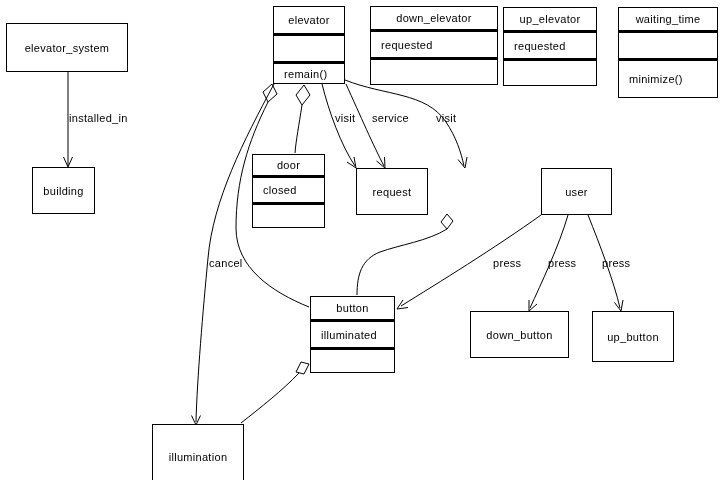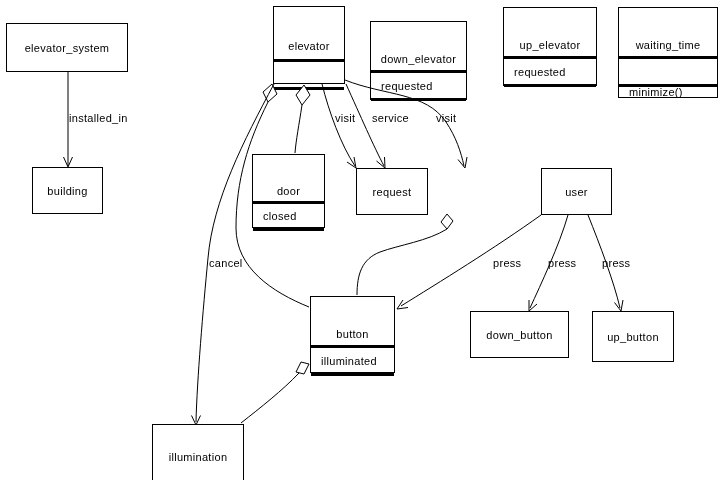--- a/index.html
+++ b/index.html
@@ -3,43 +3,43 @@
 <meta charset="utf-8">
 <style>
   html,body{margin:0;padding:0;background:#fff;}
   #canvas{position:relative;width:723px;height:480px;background:#ffffff;overflow:hidden;
           font-family:"Liberation Sans",sans-serif;font-size:11px;letter-spacing:.3px;color:#000;}
   .cls{position:absolute;border:1px solid #000;background:#fff;box-sizing:border-box;
        z-index:1;display:flex;flex-direction:column;}
   .cls.single{justify-content:center;align-items:center;}
   .row{box-sizing:border-box;display:flex;align-items:center;flex:0 0 auto;white-space:nowrap;overflow:hidden;}
   .row + .row{border-top:3px solid #000000;}
-  .row.title{justify-content:center;margin-top:26px;}
+  .row.title{justify-content:center;}
   .row.member{padding-left:10px;}
   .row.grow{flex:1 1 auto;}
   svg.edges{position:absolute;left:0;top:0;z-index:2;}
   svg.edges *{vector-effect:non-scaling-stroke;}
   .elabel{position:absolute;z-index:3;line-height:13px;white-space:nowrap;}
 </style>
 </head>
 <body>
 
 <div id="canvas">
 
   <div class="cls single" style="left:6px;top:23px;width:122px;height:49px">elevator_system</div>
 
-  <div class="cls single" style="left:32px;top:167px;width:71px;height:47px">building</div>
+  <div class="cls single" style="left:32px;top:167px;width:63px;height:47px">building</div>
 
   <div class="cls" style="left:273px;top:6px;width:72px;height:78px">
     <div class="row title" style="height:26px">elevator</div>
     <div class="row member" style="height:28px"></div>
     <div class="row member grow">remain()</div>
   </div>
 
-  <div class="cls" style="left:370px;top:21px;width:97px;height:79px">
+  <div class="cls" style="left:370px;top:6px;width:128px;height:79px">
     <div class="row title" style="height:22px">down_elevator</div>
     <div class="row member" style="height:28px">requested</div>
     <div class="row member grow"></div>
   </div>
 
   <div class="cls" style="left:503px;top:7px;width:94px;height:79px">
     <div class="row title" style="height:22px">up_elevator</div>
     <div class="row member" style="height:28px">requested</div>
     <div class="row member grow"></div>
   </div>

